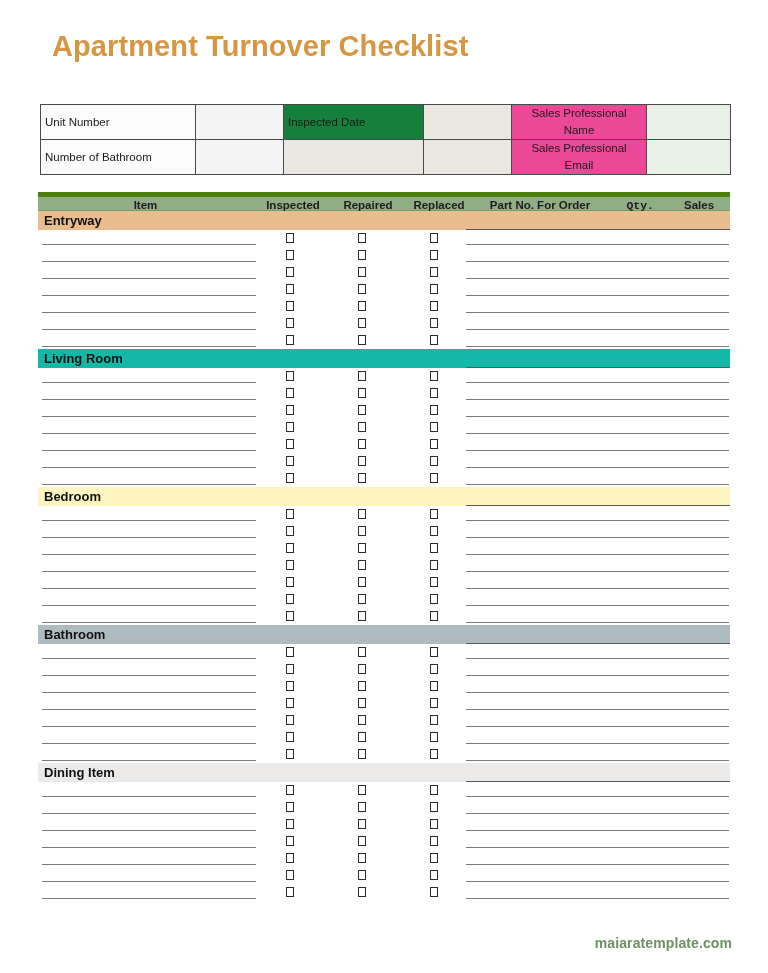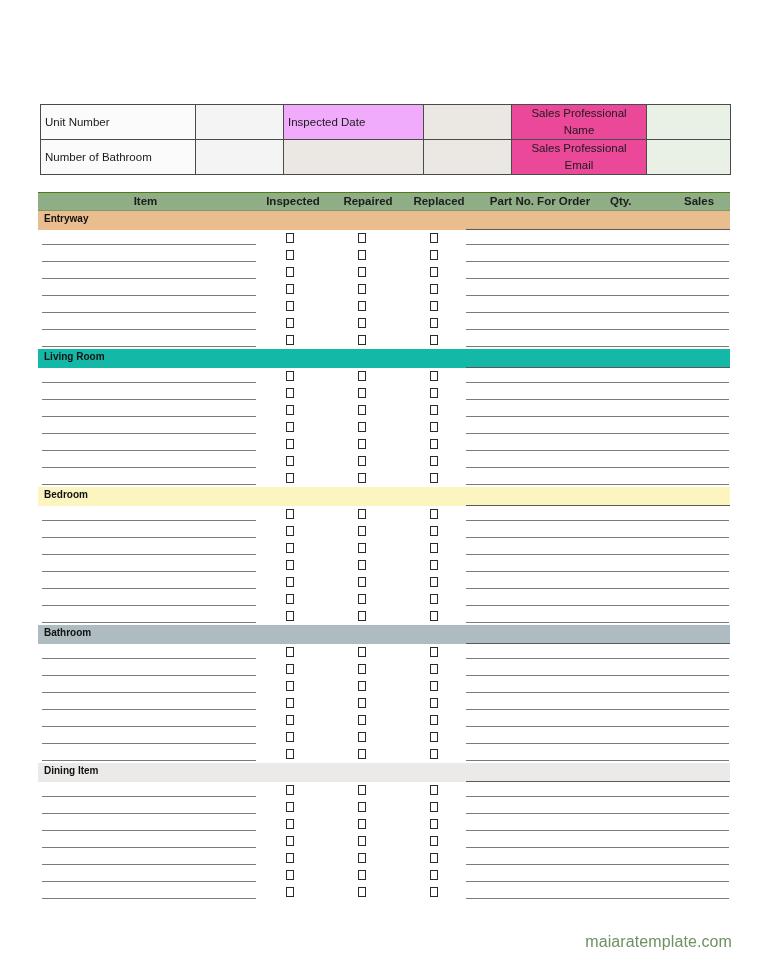--- a/index.html
+++ b/index.html
@@ -39,63 +39,63 @@
     border: 1px solid #4a4a4a;
     height: 19px;
     font-size: 11.5px;
     color: #1a1a1a;
     padding: 0 4px;
     font-family: "Liberation Sans", sans-serif;
     line-height: 17px;
   }
   .c-label   { width: 155px; background: #fbfbfb; text-align: left; }
   .c-val1    { width: 88px;  background: #f4f4f4; }
-  .c-label2  { width: 140px; background: #f0abfc; text-align: left; }
+  .c-label2  { width: 140px; background: #15803d; text-align: left; }
   .c-val2    { width: 88px;  background: #ebe7e3; }
   .c-label3  { width: 135px; background: #ec4899; text-align: center; }
   .c-val3    { width: 84px;  background: #e9f0e6; }
   .blank-cell { background: #ebe7e3; }
 
   
   .checklist {
     position: absolute;
     left: 38px; top: 192px;
     width: 692px;
   }
   .col-head {
     position: relative;
     height: 19px;
     background: #8fae86;
-    border-top: 1px solid #4d7c0f;
+    border-top: 5px solid #4d7c0f;
     border-bottom: 1px solid #7a9a72;
   }
   .col-head span {
     position: absolute;
     top: 2px;
     font-size: 11.5px;
     font-weight: bold;
     color: #1d1d1d;
     white-space: nowrap;
   }
   .h-item     { left: 0;    width: 215px; text-align: center; }
   .h-insp     { left: 215px; width: 80px;  text-align: center; }
   .h-rep      { left: 293px; width: 74px;  text-align: center; }
   .h-repl     { left: 363px; width: 76px;  text-align: center; }
   .h-part     { left: 437px; width: 130px; text-align: center; }
-  .h-qty      { left: 572px; width: 44px;  text-align: left; }
+  .h-qty      { left: 572px; width: 44px;  text-align: right; font-family: Liberation Mono, monospace; }
   .h-notes    { left: 630px; width: 62px;  text-align: center; }
 
   .section-head {
     height: 19px;
     position: relative;
   }
   .section-head .s-label {
     position: absolute;
     left: 6px; top: 2px;
-    font-size: 10px;
+    font-size: 13px;
     font-weight: bold;
     color: #111111;
     white-space: nowrap;
   }
   .section-head .s-rule {
     position: absolute;
     left: 428px; right: 0; bottom: 0;
     height: 1px;
     background: #595959;
   }
@@ -129,31 +129,32 @@
     background: #ffffff;
   }
   .cb-1 { left: 248px; }
   .cb-2 { left: 320px; }
   .cb-3 { left: 392px; }
 
   
   .footer {
     position: absolute;
     right: 36px; bottom: 22px;
-    font-size: 16px;
-    font-weight: normal;
+    font-size: 14px;
+    font-weight: bold;
     color: #6d9161;
     letter-spacing: 0.1px;
   }
 </style>
 </head>
 <body>
 
 <div class="page">
 
+  <div class="title">Apartment Turnover Checklist</div>
 
   <table class="info-table">
     <tbody>
       <tr>
         <td class="c-label">Unit Number</td>
         <td class="c-val1"></td>
         <td class="c-label2">Inspected Date</td>
         <td class="c-val2"></td>
         <td class="c-label3">Sales Professional Name</td>
         <td class="c-val3"></td>

